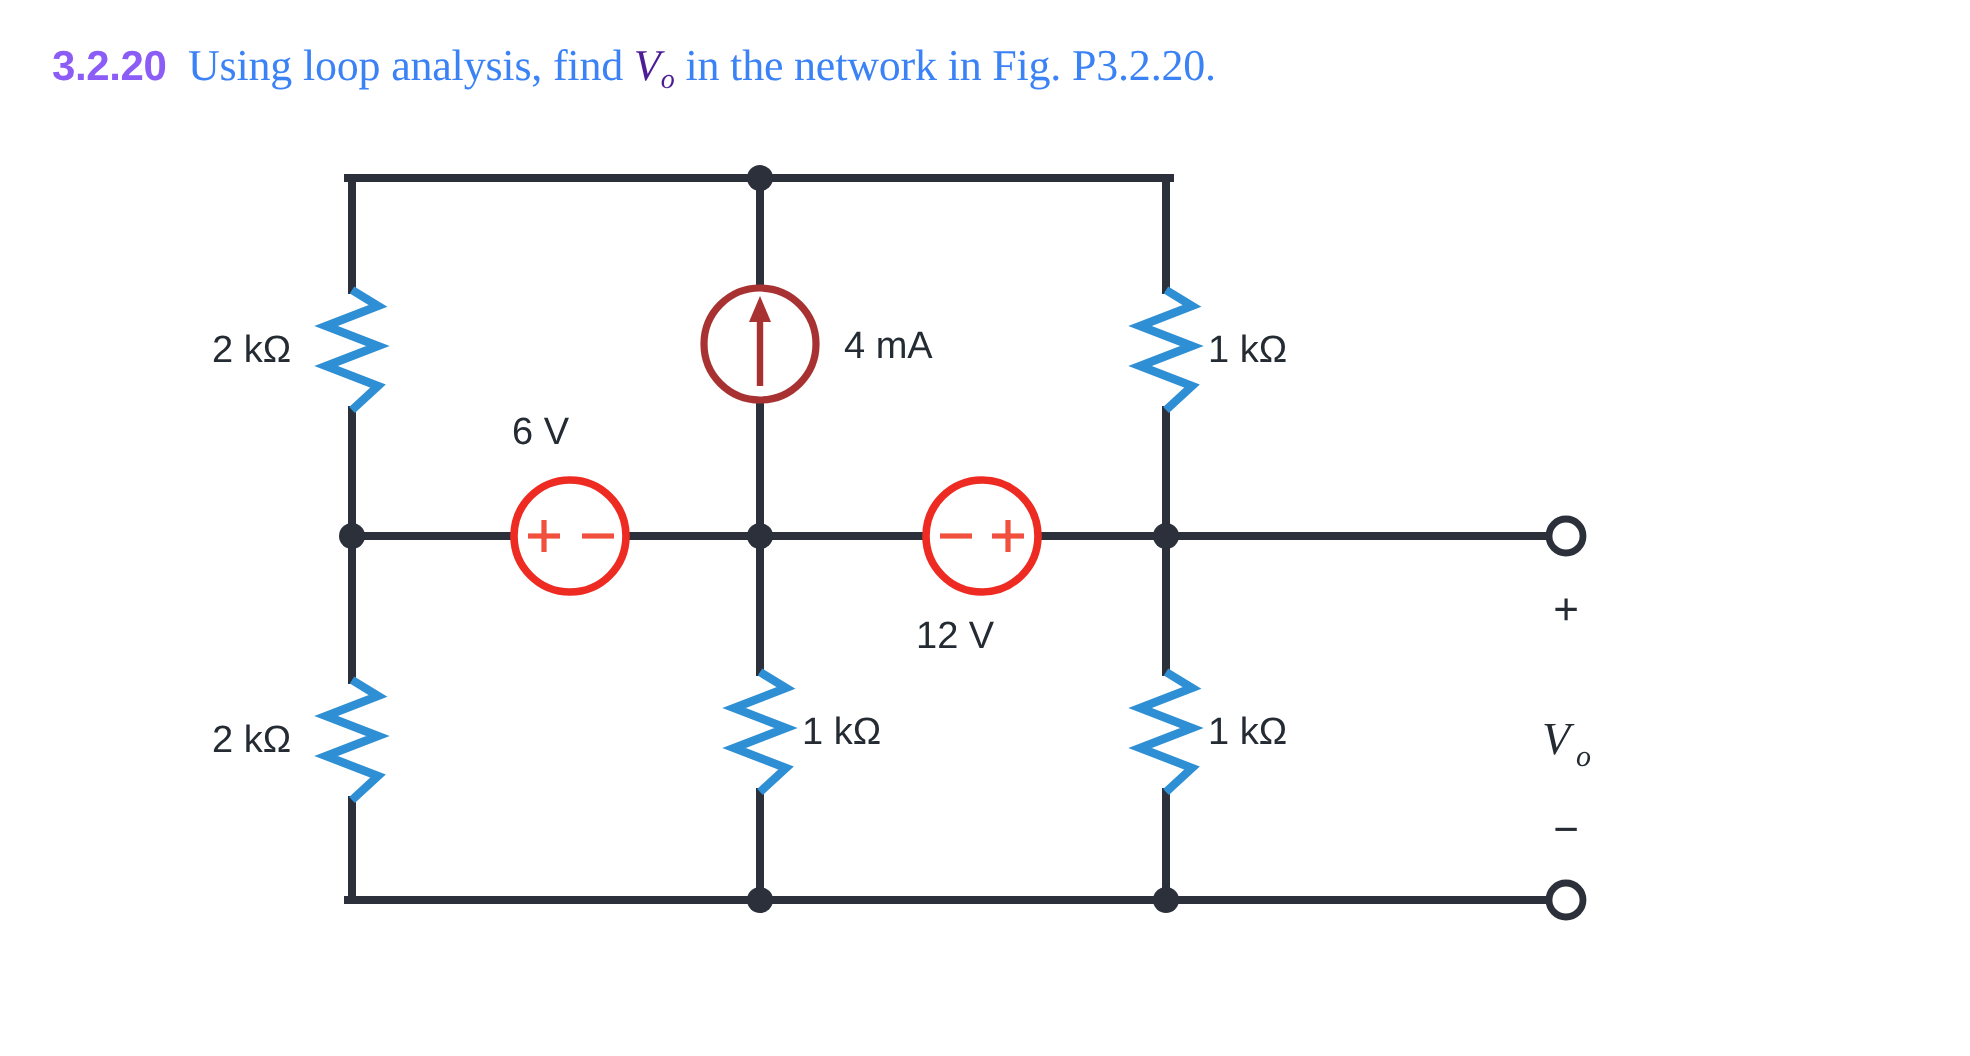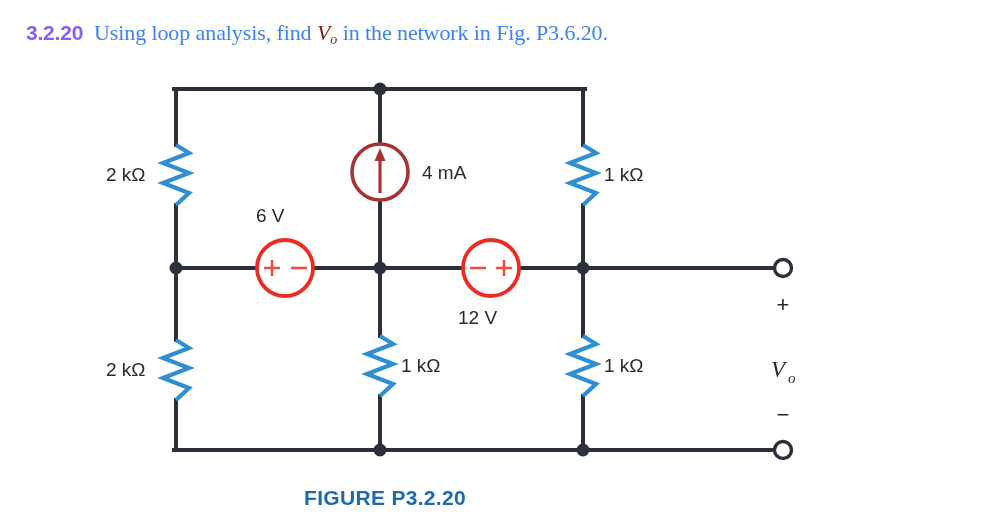--- a/index.html
+++ b/index.html
@@ -37,21 +37,21 @@
   .prob-text {
     font-family: "Liberation Serif", serif;
     font-size: 22px;
     color: #3b82f6;
     letter-spacing: -0.1px;
   }
   .var-italic {
     font-family: "Liberation Serif", serif;
     font-style: italic;
     font-size: 22px;
-    color: #7f1d1d;
+    color: #4c1d95;
   }
   .var-italic sub {
     font-style: italic;
     font-size: 14px;
     vertical-align: baseline;
     position: relative;
     top: 4px;
   }
 
   
@@ -100,21 +100,21 @@
     font-size: 22px;
     fill: #252b33;
   }
 </style>
 </head>
 <body>
 
 <div id="page">
 
   <div id="problem-statement">
-    <span class="prob-num">3.2.20</span><span class="prob-text">&nbsp;&nbsp;</span><span class="prob-text">Using loop analysis, find </span><span class="var-italic"><span>V</span><sub>o</sub></span><span class="prob-text"> in the network in Fig. P3.6.20.</span>
+    <span class="prob-num">3.2.20</span><span class="prob-text">&nbsp;&nbsp;</span><span class="prob-text">Using loop analysis, find </span><span class="var-italic"><span>V</span><sub>o</sub></span><span class="prob-text"> in the network in Fig. P3.2.20.</span>
   </div>
 
   <div id="circuit-canvas">
     <svg width="985" height="420" viewBox="0 0 985 420" xmlns="http://www.w3.org/2000/svg">
 
       <g stroke="#2b303a" stroke-width="4" fill="none" stroke-linecap="square">
 
         <line x1="174" y1="29" x2="585" y2="29"></line>
 
         <line x1="174" y1="390" x2="779" y2="390"></line>
@@ -215,15 +215,14 @@
       <text class="polarity" x="783" y="252" text-anchor="middle">+</text>
       <g>
         <text class="lbl-serif-italic" x="771" y="317">V</text>
         <text class="lbl-sub" x="788" y="323">o</text>
       </g>
       <text class="polarity" x="783" y="362" text-anchor="middle">−</text>
 
     </svg>
   </div>
 
-  <div id="figure-caption">FIGURE P3.2.20</div>
 
 </div>
 
 </body></html>

